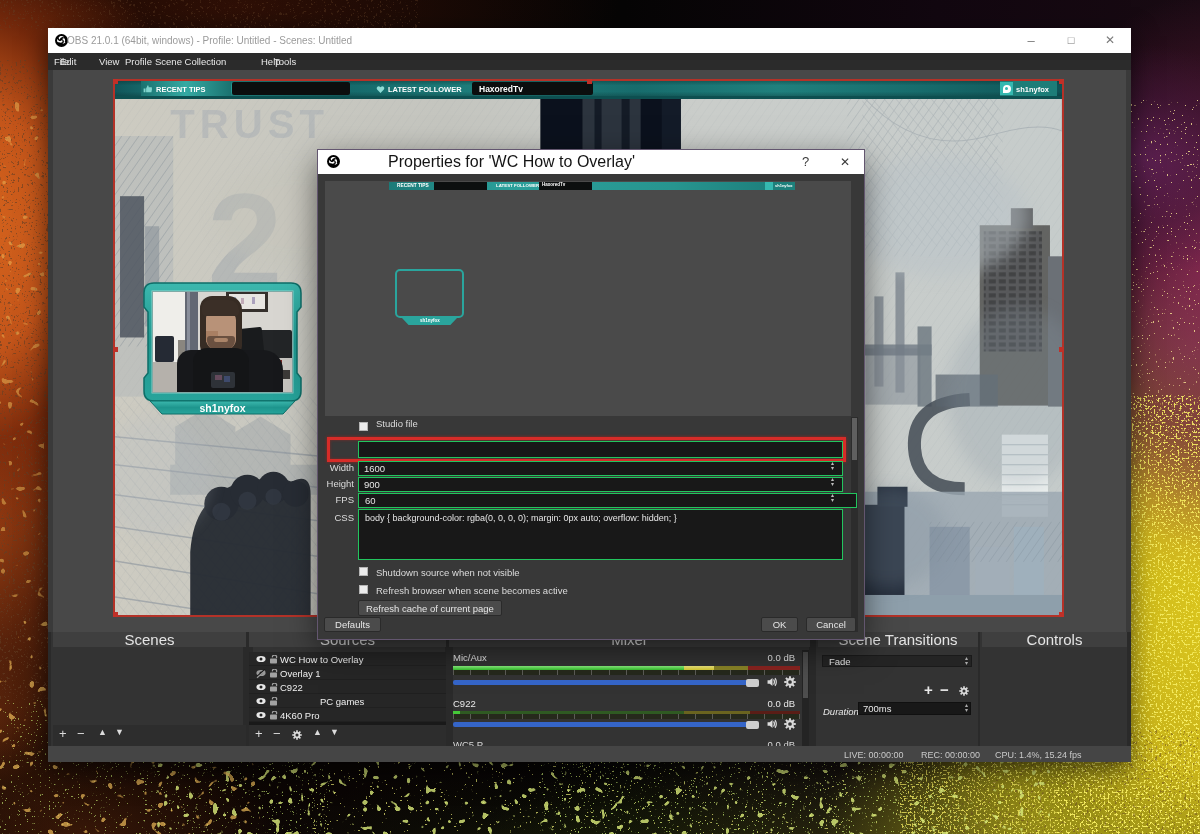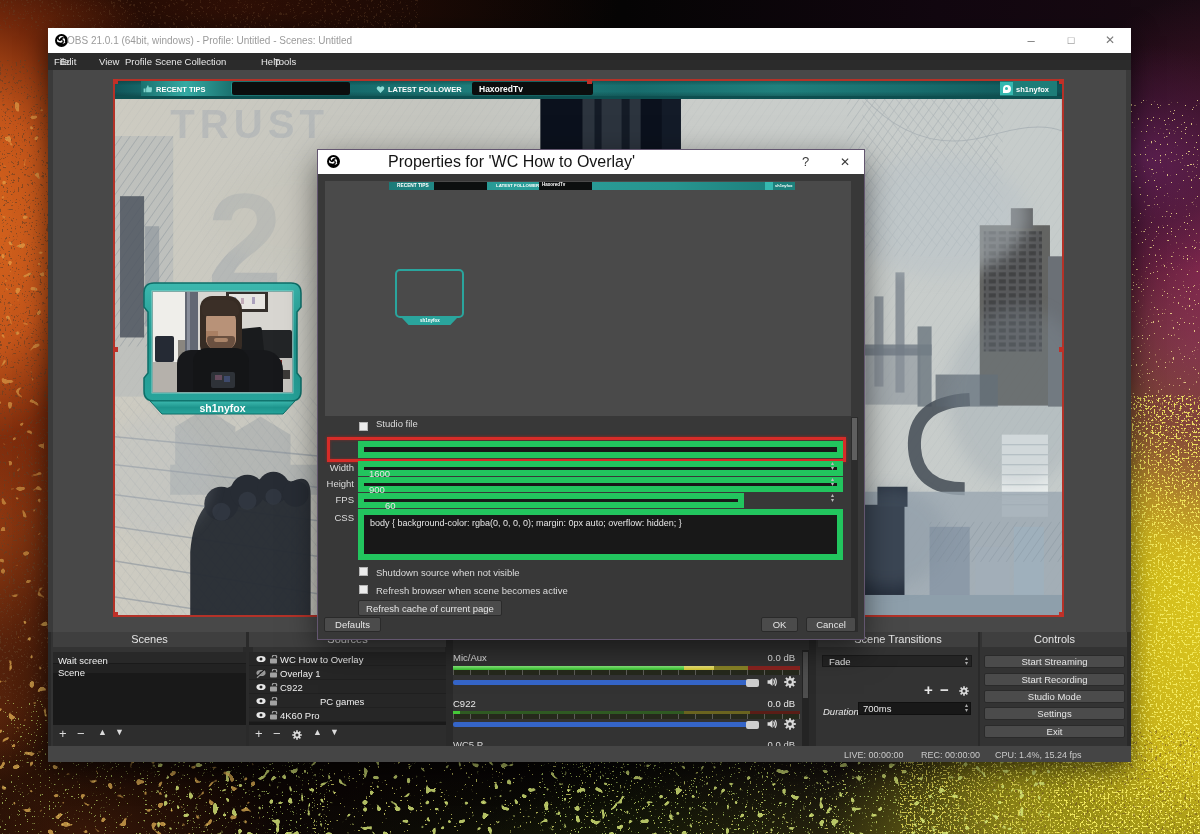--- a/index.html
+++ b/index.html
@@ -30,28 +30,28 @@
   .cap{top:0;height:25px;line-height:25px;text-align:center;width:40px;color:#7a7a7a;}
   #menubar{left:0;top:25px;width:1083px;height:17px;background:#2b2b2b;color:#e8e8e8;font-size:9.5px;}
   #menubar span{position:absolute;top:0;line-height:17px;}
   #mainarea{left:0;top:42px;width:1083px;height:692px;background:#484848;}
   
   #edgeL{left:0;top:42px;width:5px;height:692px;background:#3a3a3a;}
   #edgeR{left:1078px;top:42px;width:5px;height:692px;background:#3a3a3a;}
   
   #preview{left:113px;top:79px;width:951px;height:538px;background:#c6c4ba;border:2px solid #b43228;}
   
-  .dock-h{background:#3f3f3f;color:#e4e4e4;font-size:11px;text-align:center;line-height:15px;height:15px;}
+  .dock-h{background:#3f3f3f;color:#e4e4e4;font-size:15px;text-align:center;line-height:15px;height:15px;}
   .list{background:#191919;color:#efefef;font-size:9.5px;}
   .tool{background:#2d2d2d;color:#dcdcdc;}
   
   #dlg{left:318px;top:150px;width:546px;height:489px;background:#383838;box-shadow:0 10px 30px rgba(0,0,0,.55);outline:1px solid #63566f;}
   #dlgtitle{left:0px;top:0px;width:546px;height:24px;background:#ffffff;}
   .lbl{color:#dcdcdc;font-size:9.5px;text-align:right;position:absolute;}
-  .inp{position:absolute;background:#181818;border:6px solid #22c55e;color:#e6e6e6;font-size:9.5px;}
+  .inp{position:absolute;background:#181818;border:1px solid #22c55e;color:#e6e6e6;font-size:9.5px;}
   .chk{position:absolute;width:9px;height:9px;background:#ececec;border:1px solid #b5b5b5;}
   .btn{position:absolute;background:#4b4b4b;border:1px solid #2a2a2a;border-radius:2px;color:#e6e6e6;font-size:9.5px;text-align:center;}
   .spin{position:absolute;right:2px;width:12px;color:#bbb;}
 </style>
 </head>
 <body>
 <div id="wall" class="abs"></div>
 <svg id="speck" class="abs" width="1200" height="834">
   <defs>
     <filter id="fy1" x="0" y="0" width="100%" height="100%">
@@ -373,24 +373,20 @@
 </defs>
   </svg>
 <div id="docks" class="abs" style="left:48px;top:632px;width:1083px;height:116px;background:#2a2a2a;">
   <div class="abs" style="left:3px;top:0;width:192px;height:116px;background:#333;"></div>
   <div class="abs" style="left:205px;top:0;width:192px;height:116px;background:#333;"></div>
   <div class="abs" style="left:405px;top:0;width:356px;height:116px;background:#333;"></div>
   <div class="abs" style="left:768px;top:0;width:162px;height:116px;background:#333;"></div>
   <div class="abs" style="left:932px;top:0;width:147px;height:116px;background:#333;"></div>
 
   <div class="dock-h abs" style="left:5px;top:0;width:193px;">Scenes</div>
-  <div class="list abs" style="left:5px;top:20px;width:193px;height:73px;">
-    <div style="padding:3px 0 0 5px;height:11px;background:#282828;">Wait screen</div>
-    <div style="padding:3px 0 0 5px;height:10px;background:#222;border-top:1px solid #1a1a1a;">Scene</div>
-  </div>
   <div class="tool abs" style="left:5px;top:93px;width:193px;height:23px;font-size:13px;">
     <span class="abs" style="left:6px;top:1px;">+</span>
     <span class="abs" style="left:24px;top:1px;">−</span>
     <span class="abs" style="left:45px;top:2px;font-size:9px;">▲</span>
     <span class="abs" style="left:62px;top:2px;font-size:9px;">▼</span>
   </div>
 
   <div class="dock-h abs" style="left:201px;top:0;width:197px;">Sources</div>
   <div class="list abs" style="left:201px;top:20px;width:197px;height:73px;">
     <div class="abs" style="left:0;top:0;width:197px;height:70px;background:repeating-linear-gradient(180deg,#262626 0 13px,#202020 13px 14px);"></div>
@@ -443,20 +439,21 @@
   <div class="tool abs" style="left:201px;top:93px;width:197px;height:23px;font-size:13px;">
     <span class="abs" style="left:6px;top:1px;">+</span>
     <span class="abs" style="left:24px;top:1px;">−</span>
     <svg class="abs" style="left:43px;top:5px" width="10" height="10">
         <use href="#gear"></use>
       </svg>
     <span class="abs" style="left:64px;top:2px;font-size:9px;">▲</span>
     <span class="abs" style="left:81px;top:2px;font-size:9px;">▼</span>
   </div>
 
+  <div class="dock-h abs" style="left:401px;top:0;width:361px;">Mixer</div>
   <div class="abs" style="left:401px;top:15px;width:353px;height:101px;color:#e8e8e8;font-size:9.5px;">
     <span class="abs" style="left:4px;top:5px;">Mic/Aux</span>
     <span class="abs" style="right:7px;top:5px;">0.0 dB</span>
     <div class="abs" style="left:4px;top:19px;width:347px;height:4px;background:#6a1512;">
       <div class="abs" style="left:0;top:0;width:231px;height:100%;background:linear-gradient(180deg,#8af07f,#35c02c);"></div>
       <div class="abs" style="left:231px;top:0;width:30px;height:100%;background:linear-gradient(180deg,#f0e87f,#d8cc30);"></div>
       <div class="abs" style="left:261px;top:0;width:34px;height:100%;background:#8a8427;"></div>
       <div class="abs" style="left:295px;top:0;width:52px;height:100%;background:#8a2420;"></div>
     </div>
     <div class="abs" style="left:4px;top:23px;width:347px;height:5px;background:#26291c;">
@@ -506,27 +503,20 @@
     <span class="abs" style="left:106px;top:34px;font-size:15px;font-weight:bold;">+</span>
     <span class="abs" style="left:122px;top:34px;font-size:15px;font-weight:bold;">−</span>
     <svg class="abs" style="left:141px;top:39px" width="10" height="10">
         <use href="#gear"></use>
       </svg>
     <span class="abs" style="left:5px;top:59px;font-style:italic;">Duration</span>
     <div class="abs" style="left:40px;top:55px;width:113px;height:13px;background:#181818;border:1px solid #101010;line-height:12px;padding-left:4px;">700ms<span class="abs" style="right:2px;top:0px;font-size:6px;color:#aaa;line-height:5px;">▴<br>▾</span></div>
   </div>
 
   <div class="dock-h abs" style="left:934px;top:0;width:145px;">Controls</div>
-  <div class="abs" style="left:934px;top:15px;width:145px;height:101px;color:#e4e4e4;">
-    <div class="btn" style="left:2px;top:8px;width:141px;height:13px;line-height:12px;">Start Streaming</div>
-    <div class="btn" style="left:2px;top:26px;width:141px;height:13px;line-height:12px;">Start Recording</div>
-    <div class="btn" style="left:2px;top:43px;width:141px;height:13px;line-height:12px;">Studio Mode</div>
-    <div class="btn" style="left:2px;top:60px;width:141px;height:13px;line-height:12px;">Settings</div>
-    <div class="btn" style="left:2px;top:78px;width:141px;height:13px;line-height:12px;">Exit</div>
-  </div>
 </div>
 
 <div id="status" class="abs" style="left:48px;top:746px;width:1083px;height:16px;background:#454545;color:#c9c9c9;font-size:9px;">
   <span class="abs" style="left:796px;top:4px;">LIVE: 00:00:00</span>
   <span class="abs" style="left:873px;top:4px;">REC: 00:00:00</span>
   <span class="abs" style="left:947px;top:4px;">CPU: 1.4%, 15.24 fps</span>
 </div>
 
 <div id="dlg" class="abs">
   <div id="dlgtitle" class="abs">
@@ -575,21 +565,21 @@
 
   <div class="lbl" style="left:0px;top:312px;width:36px;">Width</div>
   <div class="inp" style="left:40px;top:311px;width:485px;height:15px;line-height:13px;padding-left:5px;">1600</div>
   <div class="spin" style="left:513px;top:311px;font-size:6px;line-height:5px;">▴<br>▾</div>
 
   <div class="lbl" style="left:0px;top:328px;width:36px;">Height</div>
   <div class="inp" style="left:40px;top:327px;width:485px;height:15px;line-height:13px;padding-left:5px;">900</div>
   <div class="spin" style="left:513px;top:327px;font-size:6px;line-height:5px;">▴<br>▾</div>
 
   <div class="lbl" style="left:0px;top:344px;width:36px;">FPS</div>
-  <div class="inp" style="left:40px;top:343px;width:386px;height:15px;line-height:13px;padding-left:21px;">60</div>
+  <div class="inp" style="left:40px;top:343px;width:499px;height:15px;line-height:13px;padding-left:6px;">60</div>
   <div class="spin" style="left:513px;top:343px;font-size:6px;line-height:5px;">▴<br>▾</div>
 
   <div class="lbl" style="left:0px;top:362px;width:36px;">CSS</div>
   <div class="inp" style="left:40px;top:359px;width:485px;height:51px;padding:3px 0 0 6px;font-size:9px;">body { background-color: rgba(0, 0, 0, 0); margin: 0px auto; overflow: hidden; }</div>
 
   <div class="chk" style="left:41px;top:417px;"></div>
   <span class="abs" style="left:58px;top:417px;font-size:9.5px;color:#dcdcdc;">Shutdown source when not visible</span>
   <div class="chk" style="left:41px;top:435px;"></div>
   <span class="abs" style="left:58px;top:435px;font-size:9.5px;color:#dcdcdc;">Refresh browser when scene becomes active</span>
 

